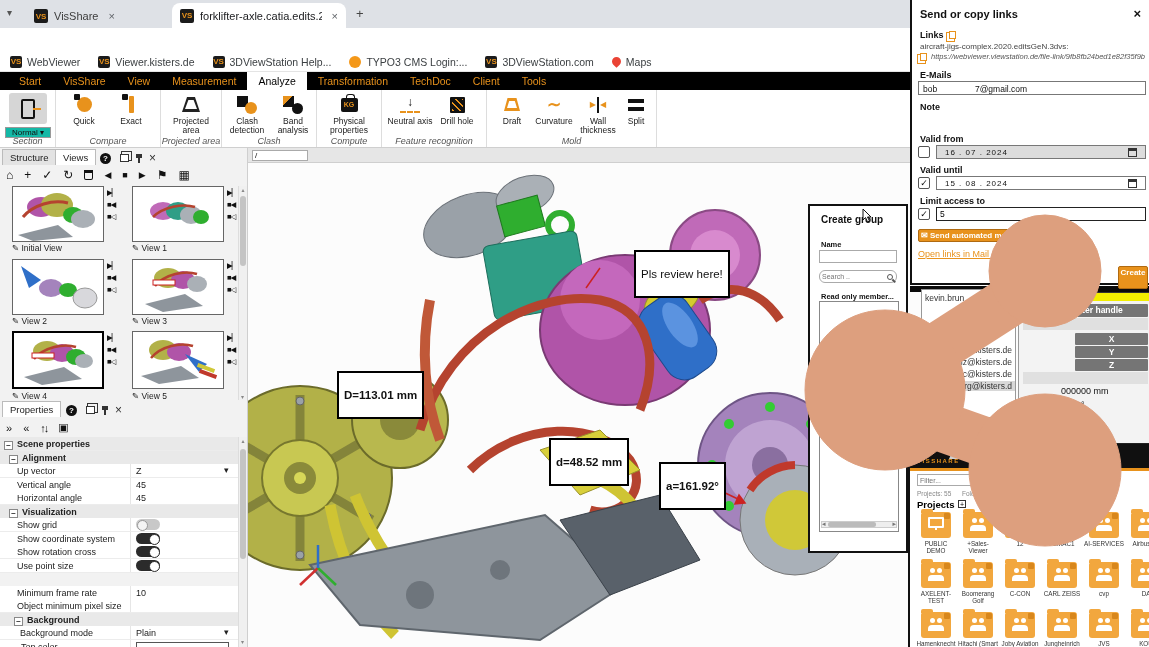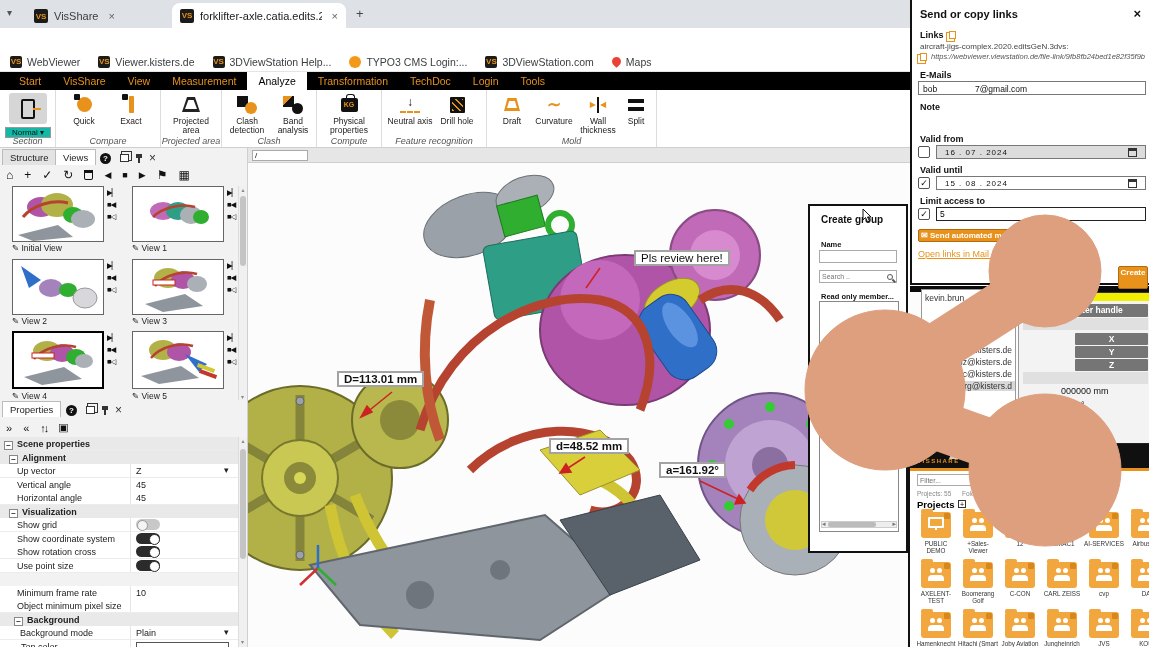--- a/index.html
+++ b/index.html
@@ -109,21 +109,21 @@
 .gm::before{content:"−"}
 .tgl{position:absolute;left:136px;top:1px;width:24px;height:11px;border-radius:6px;background:#c8c8c8}
 .tgl::after{content:"";position:absolute;top:1px;left:1px;width:9px;height:9px;border-radius:50%;background:#f5f5f5;border:1px solid #999}
 .tgl.on{background:#2b2b2b}
 .tgl.on::after{left:13px;background:#fff;border-color:#2b2b2b}
 .swatch{position:absolute;left:136px;top:2px;width:93px;height:10px;border:1px solid #555;background:#fff}
 
 .viewport{position:absolute;left:248px;top:148px;width:901px;height:499px;background:#fcfcfc}
 .vtopbar{position:absolute;left:0;top:0;width:662px;height:15px;background:#e6e6e6;border-bottom:1px solid #cfcfcf}
 .pathbox{position:absolute;left:4px;top:2px;width:56px;height:11px;font-size:8px;border:1px solid #aaa;background:#fff;padding:0 2px;font-family:"Liberation Sans",sans-serif}
-.callout{position:absolute;background:#fff;border:2px solid #a3a3a3;color:#111;padding:0 5px;white-space:nowrap;z-index:4;font-size:11.5px;font-weight:bold}
+.callout{position:absolute;background:#fff;border:2px solid #000000;color:#111;padding:16px 5px;white-space:nowrap;z-index:4;font-size:11.5px;font-weight:bold}
 .callout.note{font-weight:normal;font-size:11.5px}
 
 .blackbar{position:absolute;left:910px;top:286px;width:239px;height:6px;background:#0a0a0a;z-index:5}
 .yellowbar{position:absolute;left:1018px;top:292px;width:131px;height:9px;background:#f2ee00;border-top:1px solid #333;z-index:5}
 .tfrag{position:absolute;left:1018px;top:301px;width:131px;height:142px;background:#f3f3f3;border-left:1px solid #999;z-index:5;font-size:9px}
 .tbtn{position:absolute;background:#757575;color:#fff;text-align:center;font-size:8.5px;font-weight:bold;line-height:12px;border-radius:1px}
 .dropdown{position:absolute;left:921px;top:289px;width:95px;height:129px;background:#fff;border:1px solid #999;z-index:6;font-size:8.5px;color:#333}
 .drow{position:absolute;left:0;width:100%;padding:0 3px;white-space:nowrap}
 .dialog{position:absolute;left:808px;top:204px;width:100px;height:349px;background:#fff;border:2px solid #111;z-index:7;font-size:8px;color:#111}
 .dlg-lbl{position:absolute;font-weight:bold;font-size:7.5px;white-space:nowrap}
@@ -214,21 +214,21 @@
   </div>
 
   <div class="menubar">
     <span class="mi">Start</span>
     <span class="mi">VisShare</span>
     <span class="mi">View</span>
     <span class="mi">Measurement</span>
     <span class="mi active">Analyze</span>
     <span class="mi">Transformation</span>
     <span class="mi">TechDoc</span>
-    <span class="mi">Login</span>
+    <span class="mi">Client</span>
     <span class="mi">Tools</span>
   </div>
 
   <div class="ribbon">
     <div class="rgroup" style="left:0;width:56px">
       <div class="sec-box">
           <span class="sec-ic"></span>
         </div>
       <div class="normalbtn">Normal ▾</div>
       <div class="rlabel">Section</div>
@@ -654,21 +654,21 @@
     <div class="drow" style="top:91px;text-align:right;background:#d8d8d8">nberg@kisters.d</div>
   </div>
 
   <div class="dialog">
     <div style="position:absolute;left:11px;top:8px;font-size:10px;font-weight:bold">Create group</div>
     <svg width="10" height="14" style="position:absolute;left:52px;top:3px">
         <polygon points="1,0 1,11 3.5,8.5 5.5,13 7.5,12 5.5,8 9,8" fill="#fff" stroke="#111" stroke-width="1"></polygon>
       </svg>
     <div class="dlg-lbl" style="left:11px;top:34px">Name</div>
     <input class="dlg-in" style="top: 44px;">
-    <input class="dlg-in" style="top: 64px;" placeholder="Search ..">
+    <input class="dlg-in" style="top: 64px; border-radius: 6px;" placeholder="Search ..">
     <span class="g-mag" style="position:absolute;left:77px;top:68px"></span>
     <div class="dlg-lbl" style="left:11px;top:86px">Read only member...</div>
     <div class="listbox" style="top:95px;height:156px"></div>
     <div class="dlg-lbl" style="left:11px;top:204px">Member with ...</div>
     <div class="listbox" style="top:214px;height:112px">
       <span style="position:absolute;left:2px;top:2px;font-size:7px;color:#666;white-space:nowrap">germar.nikol@kisters.de -Owner</span>
     </div>
     <div style="position:absolute;left:11px;top:315px;width:76px;height:7px;background:#eee;border:1px solid #ccc">
       <span class="g-left" style="position:absolute;left:0;top:-2px;font-size:7px;color:#777"></span>
       <div style="position:absolute;left:6px;top:0;width:48px;height:5px;background:#bbb;border-radius:2px"></div>

